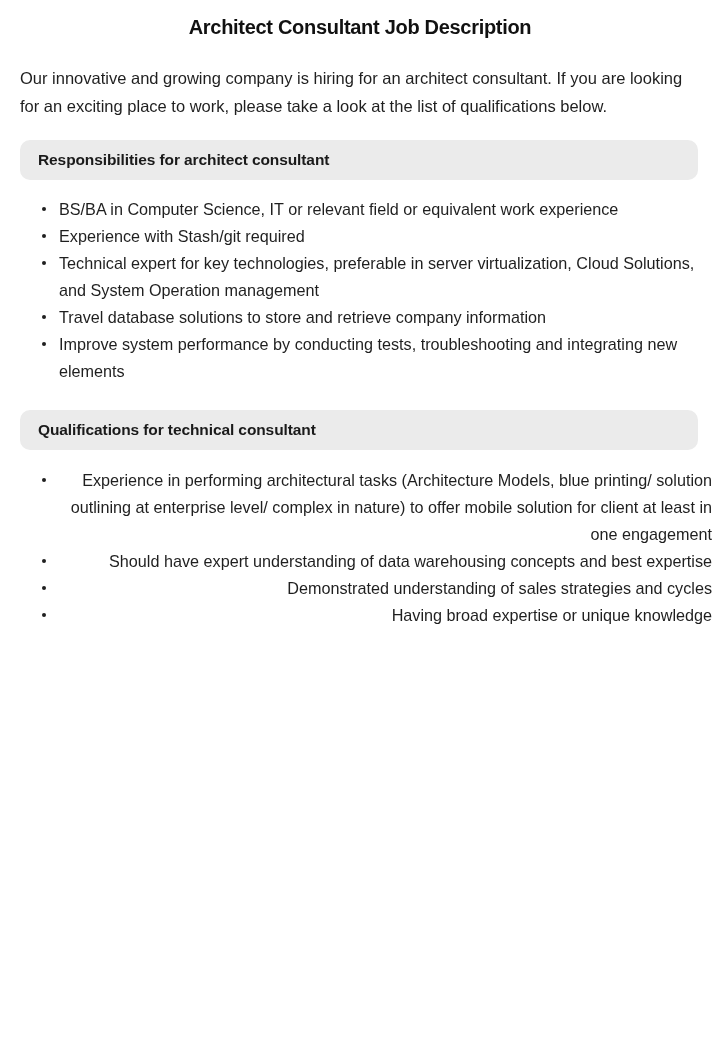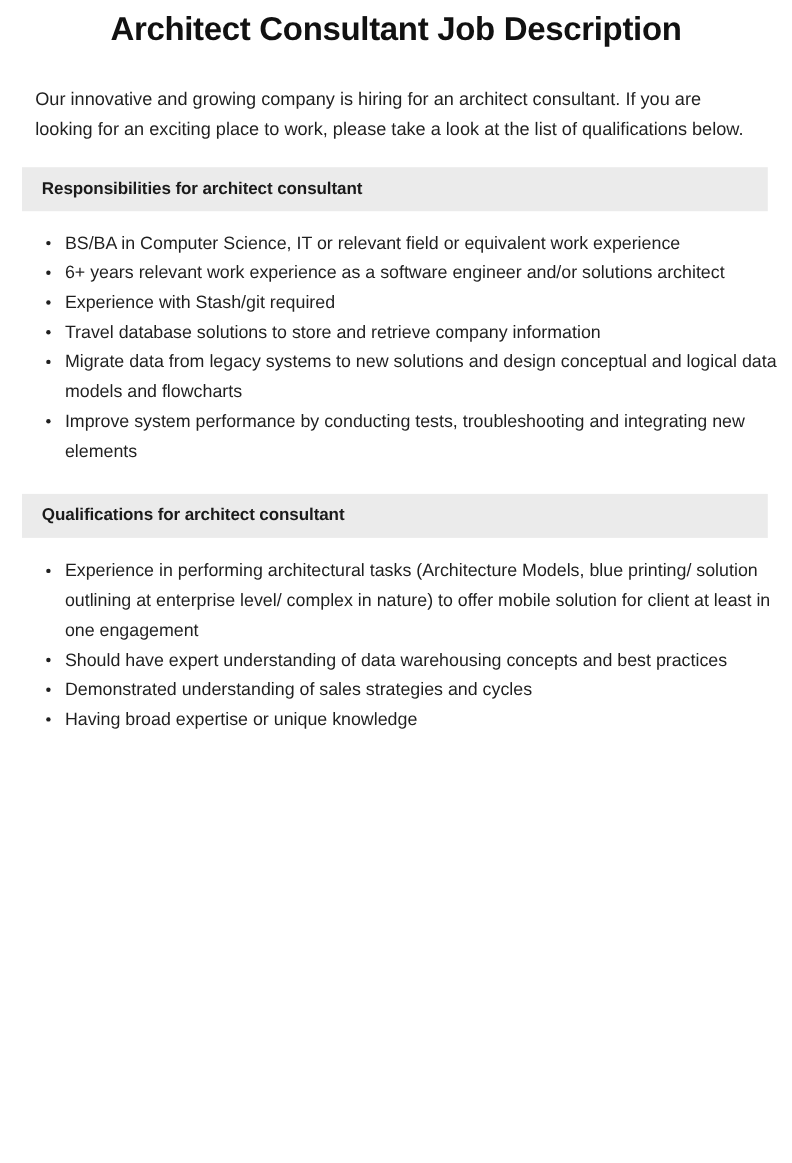--- a/index.html
+++ b/index.html
@@ -17,46 +17,47 @@
   .page {
     width: 720px;
     height: 1057px;
     position: relative;
     background: #ffffff;
     box-sizing: border-box;
   }
   .doc-title {
     margin: 0;
     padding: 8px 20px 0 20px;
-    font-size: 30px;
+    font-size: 20px;
     line-height: 38px;
     font-weight: bold;
     text-align: center;
     letter-spacing: -0.3px;
     color: #111111;
   }
   .intro {
-    margin: 12px;
+    margin: 0;
     padding: 18px 22px 0 20px;
     font-size: 16.5px;
     line-height: 28px;
     color: #1f1f1f;
     max-width: 672px;
   }
   .section {
     margin-top: 20px;
   }
   .section-header {
     margin: 0 22px 0 20px;
     background: #ebebeb;
     height: 40px;
     display: flex;
     align-items: center;
     padding: 0 0 0 18px;
     box-sizing: border-box;
+    border-radius: 10px;
   }
   .section-header-text {
     font-size: 15.5px;
     font-weight: bold;
     color: #1a1a1a;
     letter-spacing: -0.1px;
   }
   .bullet-list {
     list-style: none;
     margin: 0;
@@ -75,53 +76,53 @@
     position: absolute;
     left: 0;
     top: 11px;
     width: 4px;
     height: 4px;
     border-radius: 50%;
     background: #1f1f1f;
   }
   .section-qualifications .bullet-list {
     padding-top: 17px;
+    text-align: right;
   }
   .section-qualifications {
     margin-top: 25px;
   }
 </style>
 </head>
 <body>
 
 <div class="page">
 
   <h1 class="doc-title">Architect Consultant Job Description</h1>
 
   <p class="intro">Our innovative and growing company is hiring for an architect consultant. If you are looking for an exciting place to work, please take a look at the list of qualifications below.</p>
 
   <div class="section section-responsibilities">
     <div class="section-header">
       <span class="section-header-text">Responsibilities for architect consultant</span>
     </div>
     <ul class="bullet-list">
       <li>BS/BA in Computer Science, IT or relevant field or equivalent work experience</li>
-      <li>6+ years relevant work experience as a software engineer and/or solutions architect</li>
       <li>Experience with Stash/git required</li>
+      <li>Technical expert for key technologies, preferable in server virtualization, Cloud Solutions, and System Operation management</li>
       <li>Travel database solutions to store and retrieve company information</li>
-      <li>Migrate data from legacy systems to new solutions and design conceptual and logical data models and flowcharts</li>
       <li>Improve system performance by conducting tests, troubleshooting and integrating new elements</li>
     </ul>
   </div>
 
   <div class="section section-qualifications">
     <div class="section-header">
-      <span class="section-header-text">Qualifications for architect consultant</span>
+      <span class="section-header-text">Qualifications for technical consultant</span>
     </div>
     <ul class="bullet-list">
       <li>Experience in performing architectural tasks (Architecture Models, blue printing/ solution outlining at enterprise level/ complex in nature) to offer mobile solution for client at least in one engagement</li>
-      <li>Should have expert understanding of data warehousing concepts and best practices</li>
+      <li>Should have expert understanding of data warehousing concepts and best expertise</li>
       <li>Demonstrated understanding of sales strategies and cycles</li>
       <li>Having broad expertise or unique knowledge</li>
     </ul>
   </div>
 
 </div>
 
 </body></html>

